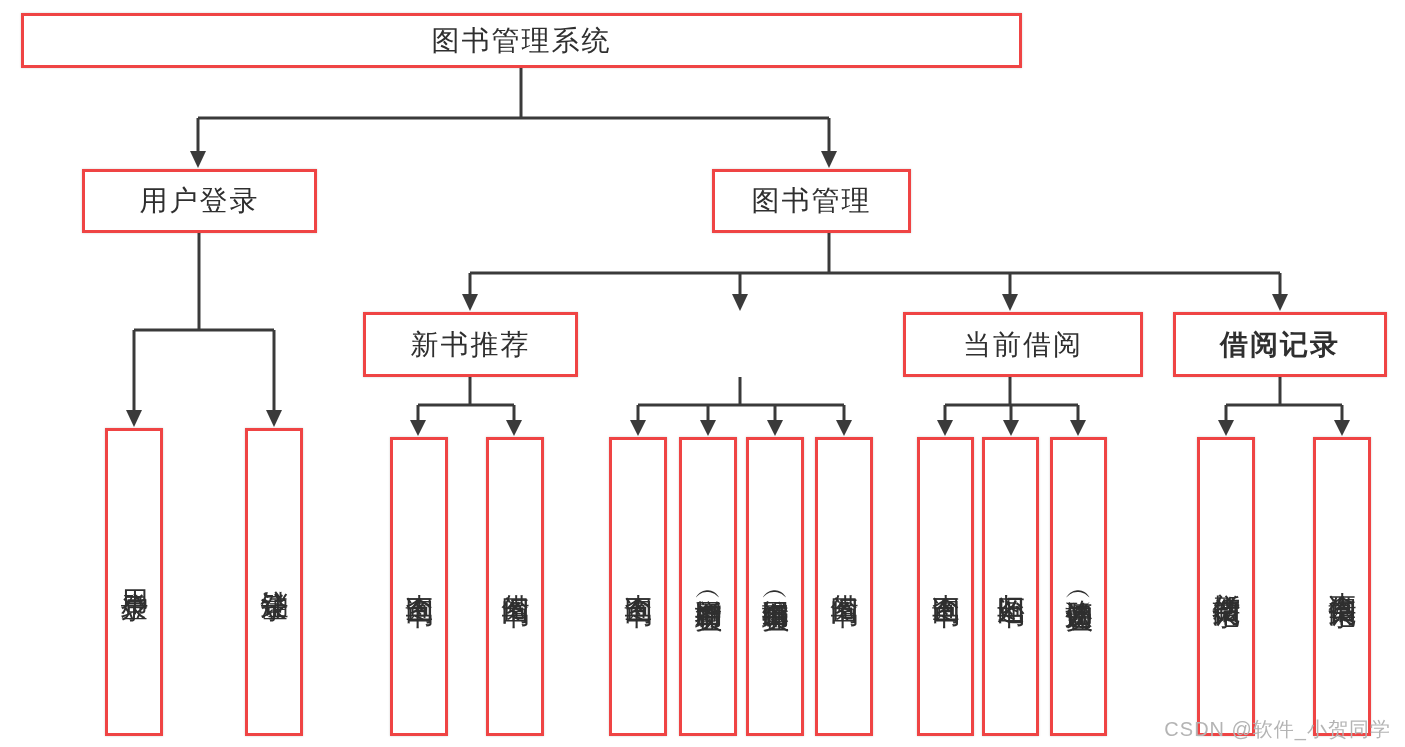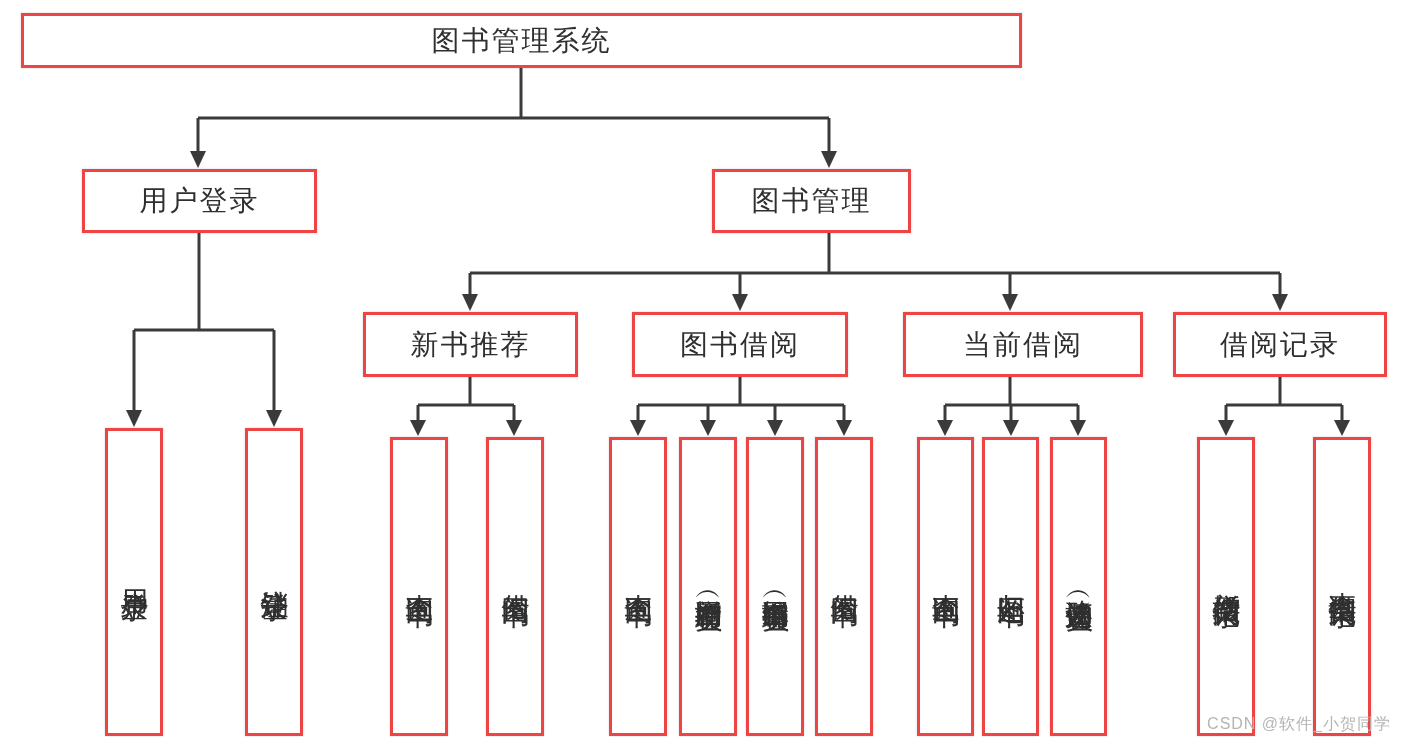--- a/index.html
+++ b/index.html
@@ -43,22 +43,22 @@
     text-orientation: mixed;
     font-size: 28px;
     letter-spacing: 2px;
     line-height: 1;
     white-space: nowrap;
     color: #2f2f2f;
   }
   .watermark {
     position: absolute;
     right: 14px;
-    bottom: 12px;
-    font-size: 16px;
+    bottom: 4px;
+    font-size: 20px;
     letter-spacing: 1px;
     color: #b4b4b4;
     white-space: nowrap;
   }
 </style>
 </head>
 <body>
 
 <div class="canvas">
 
@@ -131,27 +131,24 @@
   <div class="box" style="left:82px; top:169px; width:235px; height:64px;">
     <span class="h-label">用户登录</span>
   </div>
   <div class="box" style="left:712px; top:169px; width:199px; height:64px;">
     <span class="h-label">图书管理</span>
   </div>
 
   <div class="box" style="left:363px; top:312px; width:215px; height:65px;">
     <span class="h-label">新书推荐</span>
   </div>
-  <div class="box" style="left:632px; top:312px; width:216px; height:65px;">
-    <span class="h-label">图书借阅</span>
-  </div>
   <div class="box" style="left:903px; top:312px; width:240px; height:65px;">
     <span class="h-label">当前借阅</span>
   </div>
-  <div class="box" style="left:1173px; top:312px; width:214px; height:65px;">
+  <div class="box" style="left:1173px; top:312px; width:214px; height:65px;font-weight:bold;">
     <span class="h-label">借阅记录</span>
   </div>
 
   <div class="box leaf" style="left:105px; top:428px; width:58px; height:308px;">
     <span class="v-label">用户登录</span>
   </div>
   <div class="box leaf" style="left:245px; top:428px; width:58px; height:308px;">
     <span class="v-label">注销登录</span>
   </div>
 

